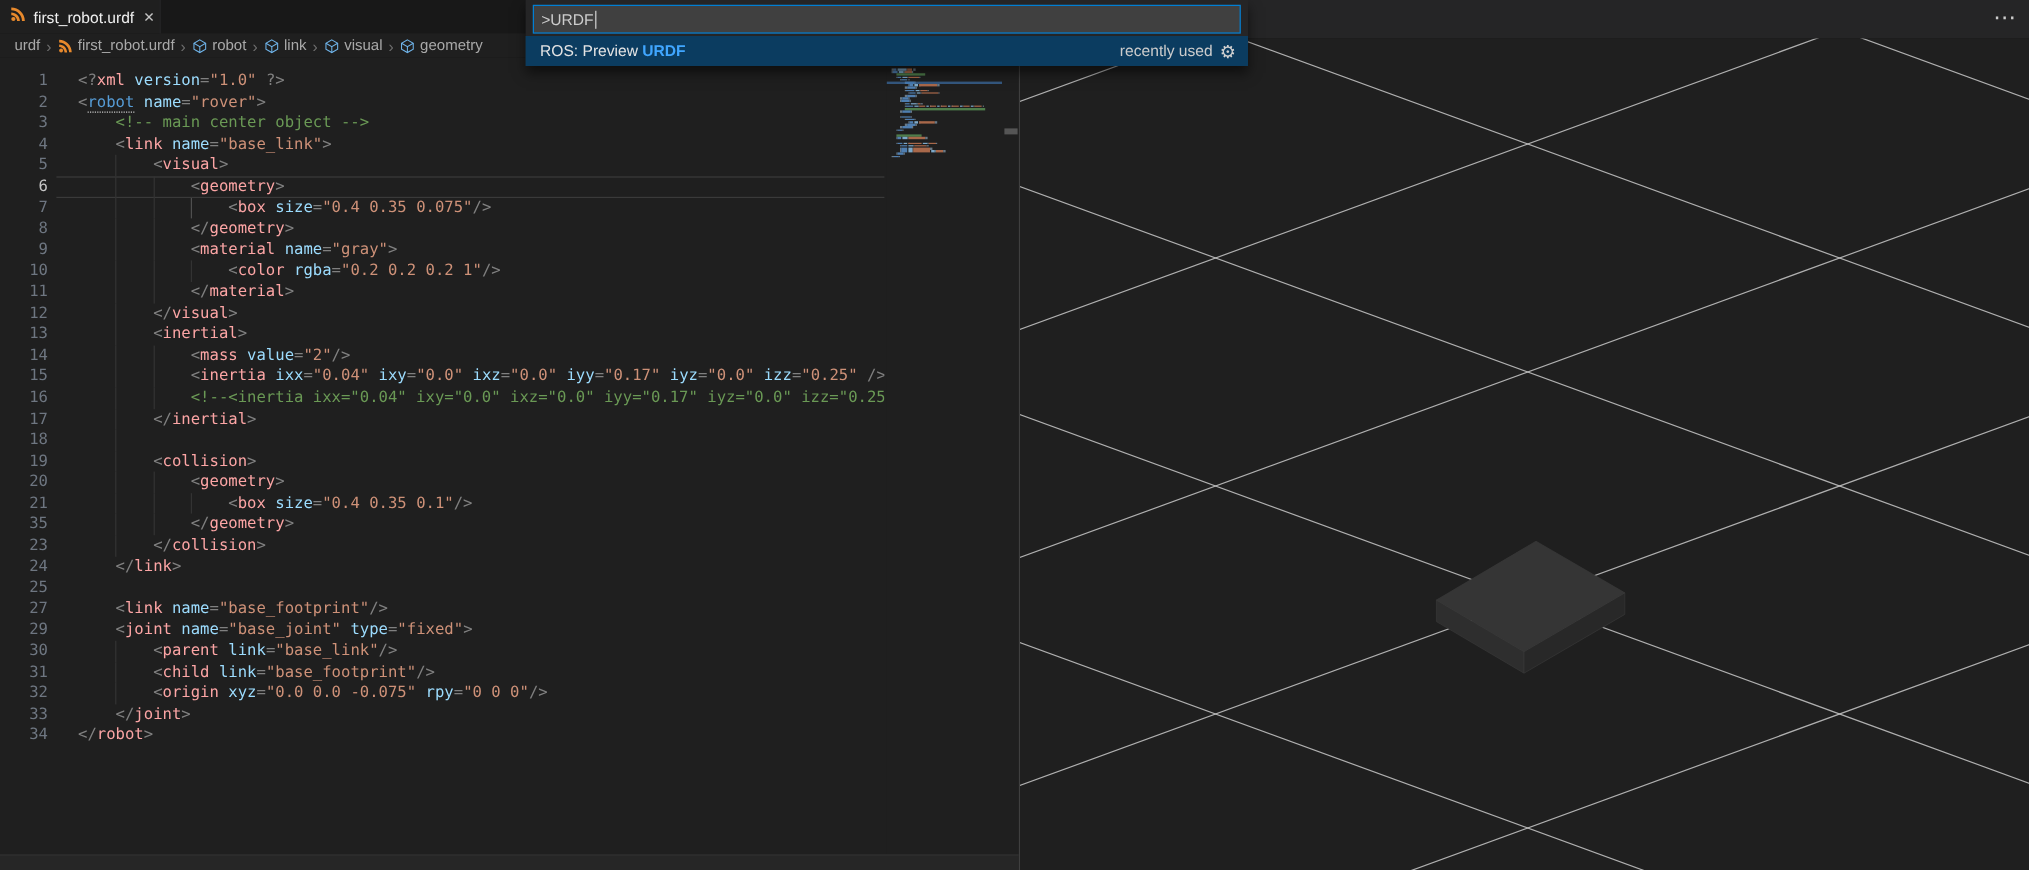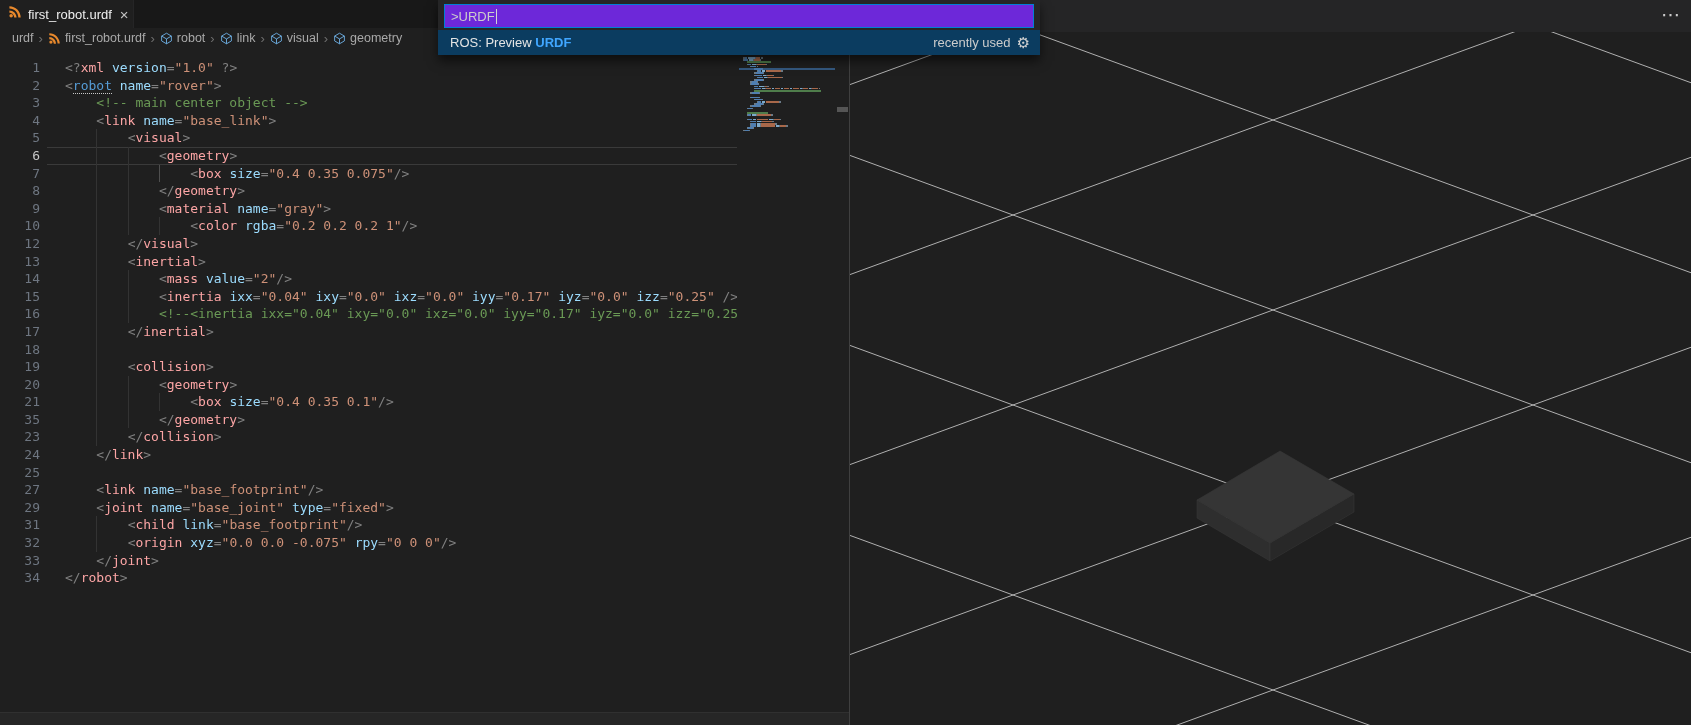--- a/index.html
+++ b/index.html
@@ -33,21 +33,21 @@
   #ov-mark{position:absolute;left:2px;top:59px;width:11px;height:5px;background:#555;}
   #hscroll{position:absolute;left:0;top:664px;width:849px;height:13px;background:#262626;border-top:1px solid #303030;box-sizing:border-box;}
   
   #preview{position:absolute;left:849px;top:0;width:842px;height:725px;border-left:1px solid #3f3f3f;box-sizing:border-box;}
   #preview-header{position:absolute;left:0;top:0;width:100%;height:32px;background:#252526;}
   #more-actions{position:absolute;right:10px;top:3px;color:#cccccc;font-size:19px;letter-spacing:1px;cursor:pointer;}
   #preview-canvas{position:absolute;left:0;top:32px;width:841px;height:693px;background:#1f1f1f;}
   
   #palette{position:absolute;left:438px;top:0;width:602px;background:#252526;z-index:20;box-shadow:0 6px 10px rgba(0,0,0,.55);}
   #palette-input-wrap{padding:4px 6px 2px 6px;}
-  #palette-input{height:22px;background:#6d28d9;border:1px solid #007fd4;display:flex;align-items:center;padding:0 6px;color:#cccccc;font-size:13px;font-family:"Liberation Sans",sans-serif;}
+  #palette-input{height:22px;background:#404040;border:1px solid #007fd4;display:flex;align-items:center;padding:0 6px;color:#cccccc;font-size:13px;font-family:"Liberation Sans",sans-serif;}
   #palette-input .caret{display:inline-block;width:1px;height:15px;background:#d4d4d4;margin-left:1px;}
   .palette-row{height:25px;display:flex;align-items:center;justify-content:space-between;padding:0 10px 0 12px;background:#0b3c60;color:#e4e4e4;font-size:13px;cursor:pointer;}
   .palette-row .hl{color:#40a6ff;font-weight:bold;}
   .palette-row .right{display:flex;align-items:center;gap:6px;color:#cccccc;}
   .palette-row .gear{font-size:15px;color:#d0d0d0;cursor:pointer;}
 </style>
 </head>
 <body>
 
 <div id="tabbar">
@@ -118,36 +118,38 @@
         <div class="code-row"><span class="gutter">1</span><span class="ltext"><span class="tok-p">&lt;?</span><span class="tok-t">xml</span><span class="tok-w"> </span><span class="tok-a">version</span><span class="tok-p">=</span><span class="tok-s">"1.0"</span><span class="tok-w"> </span><span class="tok-p">?&gt;</span></span></div>
         <div class="code-row"><span class="gutter">2</span><span class="ltext"><span class="tok-p">&lt;</span><span class="tok-q">robot</span><span class="tok-w"> </span><span class="tok-a">name</span><span class="tok-p">=</span><span class="tok-s">"rover"</span><span class="tok-p">&gt;</span></span></div>
         <div class="code-row"><span class="gutter">3</span><span class="ltext">    <span class="tok-c">&lt;!-- main center object --&gt;</span></span></div>
         <div class="code-row"><span class="gutter">4</span><span class="ltext">    <span class="tok-p">&lt;</span><span class="tok-t">link</span><span class="tok-w"> </span><span class="tok-a">name</span><span class="tok-p">=</span><span class="tok-s">"base_link"</span><span class="tok-p">&gt;</span></span></div>
         <div class="code-row"><span class="gutter">5</span><span class="guide" style="left: 96.3px;"></span><span class="ltext">        <span class="tok-p">&lt;</span><span class="tok-t">visual</span><span class="tok-p">&gt;</span></span></div>
         <div class="code-row"><span class="gutter active">6</span><span class="guide" style="left: 96.3px;"></span><span class="guide" style="left: 127.6px;"></span><span class="ltext">            <span class="tok-p">&lt;</span><span class="tok-t">geometry</span><span class="tok-p">&gt;</span></span></div>
         <div class="code-row"><span class="gutter">7</span><span class="guide" style="left: 96.3px;"></span><span class="guide" style="left: 127.6px;"></span><span class="guide hot" style="left: 158.9px;"></span><span class="ltext">                <span class="tok-p">&lt;</span><span class="tok-t">box</span><span class="tok-w"> </span><span class="tok-a">size</span><span class="tok-p">=</span><span class="tok-s">"0.4 0.35 0.075"</span><span class="tok-p">/&gt;</span></span></div>
         <div class="code-row"><span class="gutter">8</span><span class="guide" style="left: 96.3px;"></span><span class="guide" style="left: 127.6px;"></span><span class="ltext">            <span class="tok-p">&lt;/</span><span class="tok-t">geometry</span><span class="tok-p">&gt;</span></span></div>
         <div class="code-row"><span class="gutter">9</span><span class="guide" style="left: 96.3px;"></span><span class="guide" style="left: 127.6px;"></span><span class="ltext">            <span class="tok-p">&lt;</span><span class="tok-t">material</span><span class="tok-w"> </span><span class="tok-a">name</span><span class="tok-p">=</span><span class="tok-s">"gray"</span><span class="tok-p">&gt;</span></span></div>
         <div class="code-row"><span class="gutter">10</span><span class="guide" style="left: 96.3px;"></span><span class="guide" style="left: 127.6px;"></span><span class="guide" style="left: 158.9px;"></span><span class="ltext">                <span class="tok-p">&lt;</span><span class="tok-t">color</span><span class="tok-w"> </span><span class="tok-a">rgba</span><span class="tok-p">=</span><span class="tok-s">"0.2 0.2 0.2 1"</span><span class="tok-p">/&gt;</span></span></div>
+        <div class="code-row"><span class="gutter">11</span><span class="guide" style="left: 96.3px;"></span><span class="guide" style="left: 127.6px;"></span><span class="ltext">            <span class="tok-p">&lt;/</span><span class="tok-t">material</span><span class="tok-p">&gt;</span></span></div>
         <div class="code-row"><span class="gutter">12</span><span class="guide" style="left: 96.3px;"></span><span class="ltext">        <span class="tok-p">&lt;/</span><span class="tok-t">visual</span><span class="tok-p">&gt;</span></span></div>
         <div class="code-row"><span class="gutter">13</span><span class="guide" style="left: 96.3px;"></span><span class="ltext">        <span class="tok-p">&lt;</span><span class="tok-t">inertial</span><span class="tok-p">&gt;</span></span></div>
         <div class="code-row"><span class="gutter">14</span><span class="guide" style="left: 96.3px;"></span><span class="guide" style="left: 127.6px;"></span><span class="ltext">            <span class="tok-p">&lt;</span><span class="tok-t">mass</span><span class="tok-w"> </span><span class="tok-a">value</span><span class="tok-p">=</span><span class="tok-s">"2"</span><span class="tok-p">/&gt;</span></span></div>
         <div class="code-row"><span class="gutter">15</span><span class="guide" style="left: 96.3px;"></span><span class="guide" style="left: 127.6px;"></span><span class="ltext">            <span class="tok-p">&lt;</span><span class="tok-t">inertia</span><span class="tok-w"> </span><span class="tok-a">ixx</span><span class="tok-p">=</span><span class="tok-s">"0.04"</span><span class="tok-w"> </span><span class="tok-a">ixy</span><span class="tok-p">=</span><span class="tok-s">"0.0"</span><span class="tok-w"> </span><span class="tok-a">ixz</span><span class="tok-p">=</span><span class="tok-s">"0.0"</span><span class="tok-w"> </span><span class="tok-a">iyy</span><span class="tok-p">=</span><span class="tok-s">"0.17"</span><span class="tok-w"> </span><span class="tok-a">iyz</span><span class="tok-p">=</span><span class="tok-s">"0.0"</span><span class="tok-w"> </span><span class="tok-a">izz</span><span class="tok-p">=</span><span class="tok-s">"0.25"</span><span class="tok-w"> </span><span class="tok-p">/&gt;</span></span></div>
         <div class="code-row"><span class="gutter">16</span><span class="guide" style="left: 96.3px;"></span><span class="guide" style="left: 127.6px;"></span><span class="ltext">            <span class="tok-c">&lt;!--&lt;inertia ixx="0.04" ixy="0.0" ixz="0.0" iyy="0.17" iyz="0.0" izz="0.25"</span></span></div>
         <div class="code-row"><span class="gutter">17</span><span class="guide" style="left: 96.3px;"></span><span class="ltext">        <span class="tok-p">&lt;/</span><span class="tok-t">inertial</span><span class="tok-p">&gt;</span></span></div>
         <div class="code-row"><span class="gutter">18</span><span class="guide" style="left: 96.3px;"></span><span class="ltext">        </span></div>
         <div class="code-row"><span class="gutter">19</span><span class="guide" style="left: 96.3px;"></span><span class="ltext">        <span class="tok-p">&lt;</span><span class="tok-t">collision</span><span class="tok-p">&gt;</span></span></div>
         <div class="code-row"><span class="gutter">20</span><span class="guide" style="left: 96.3px;"></span><span class="guide" style="left: 127.6px;"></span><span class="ltext">            <span class="tok-p">&lt;</span><span class="tok-t">geometry</span><span class="tok-p">&gt;</span></span></div>
         <div class="code-row"><span class="gutter">21</span><span class="guide" style="left: 96.3px;"></span><span class="guide" style="left: 127.6px;"></span><span class="guide" style="left: 158.9px;"></span><span class="ltext">                <span class="tok-p">&lt;</span><span class="tok-t">box</span><span class="tok-w"> </span><span class="tok-a">size</span><span class="tok-p">=</span><span class="tok-s">"0.4 0.35 0.1"</span><span class="tok-p">/&gt;</span></span></div>
         <div class="code-row"><span class="gutter">35</span><span class="guide" style="left: 96.3px;"></span><span class="guide" style="left: 127.6px;"></span><span class="ltext">            <span class="tok-p">&lt;/</span><span class="tok-t">geometry</span><span class="tok-p">&gt;</span></span></div>
         <div class="code-row"><span class="gutter">23</span><span class="guide" style="left: 96.3px;"></span><span class="ltext">        <span class="tok-p">&lt;/</span><span class="tok-t">collision</span><span class="tok-p">&gt;</span></span></div>
         <div class="code-row"><span class="gutter">24</span><span class="ltext">    <span class="tok-p">&lt;/</span><span class="tok-t">link</span><span class="tok-p">&gt;</span></span></div>
         <div class="code-row"><span class="gutter">25</span><span class="ltext">    </span></div>
         <div class="code-row"><span class="gutter">27</span><span class="ltext">    <span class="tok-p">&lt;</span><span class="tok-t">link</span><span class="tok-w"> </span><span class="tok-a">name</span><span class="tok-p">=</span><span class="tok-s">"base_footprint"</span><span class="tok-p">/&gt;</span></span></div>
         <div class="code-row"><span class="gutter">29</span><span class="ltext">    <span class="tok-p">&lt;</span><span class="tok-t">joint</span><span class="tok-w"> </span><span class="tok-a">name</span><span class="tok-p">=</span><span class="tok-s">"base_joint"</span><span class="tok-w"> </span><span class="tok-a">type</span><span class="tok-p">=</span><span class="tok-s">"fixed"</span><span class="tok-p">&gt;</span></span></div>
+        <div class="code-row"><span class="gutter">30</span><span class="guide" style="left: 96.3px;"></span><span class="ltext">        <span class="tok-p">&lt;</span><span class="tok-t">parent</span><span class="tok-w"> </span><span class="tok-a">link</span><span class="tok-p">=</span><span class="tok-s">"base_link"</span><span class="tok-p">/&gt;</span></span></div>
         <div class="code-row"><span class="gutter">31</span><span class="guide" style="left: 96.3px;"></span><span class="ltext">        <span class="tok-p">&lt;</span><span class="tok-t">child</span><span class="tok-w"> </span><span class="tok-a">link</span><span class="tok-p">=</span><span class="tok-s">"base_footprint"</span><span class="tok-p">/&gt;</span></span></div>
         <div class="code-row"><span class="gutter">32</span><span class="guide" style="left: 96.3px;"></span><span class="ltext">        <span class="tok-p">&lt;</span><span class="tok-t">origin</span><span class="tok-w"> </span><span class="tok-a">xyz</span><span class="tok-p">=</span><span class="tok-s">"0.0 0.0 -0.075"</span><span class="tok-w"> </span><span class="tok-a">rpy</span><span class="tok-p">=</span><span class="tok-s">"0 0 0"</span><span class="tok-p">/&gt;</span></span></div>
         <div class="code-row"><span class="gutter">33</span><span class="ltext">    <span class="tok-p">&lt;/</span><span class="tok-t">joint</span><span class="tok-p">&gt;</span></span></div>
         <div class="code-row"><span class="gutter">34</span><span class="ltext"><span class="tok-p">&lt;/</span><span class="tok-t">robot</span><span class="tok-p">&gt;</span></span></div>
       </div>
   </div>
   <div id="minimap">
       <div class="mm-seg" style="left: 4px; top: 9px; width: 1.8px; background: rgb(106, 122, 135);"></div>
       <div class="mm-seg" style="left: 5.8px; top: 9px; width: 2.7px; background: rgb(79, 126, 176);"></div>
       <div class="mm-seg" style="left: 9.4px; top: 9px; width: 6.3px; background: rgb(125, 169, 201);"></div>

